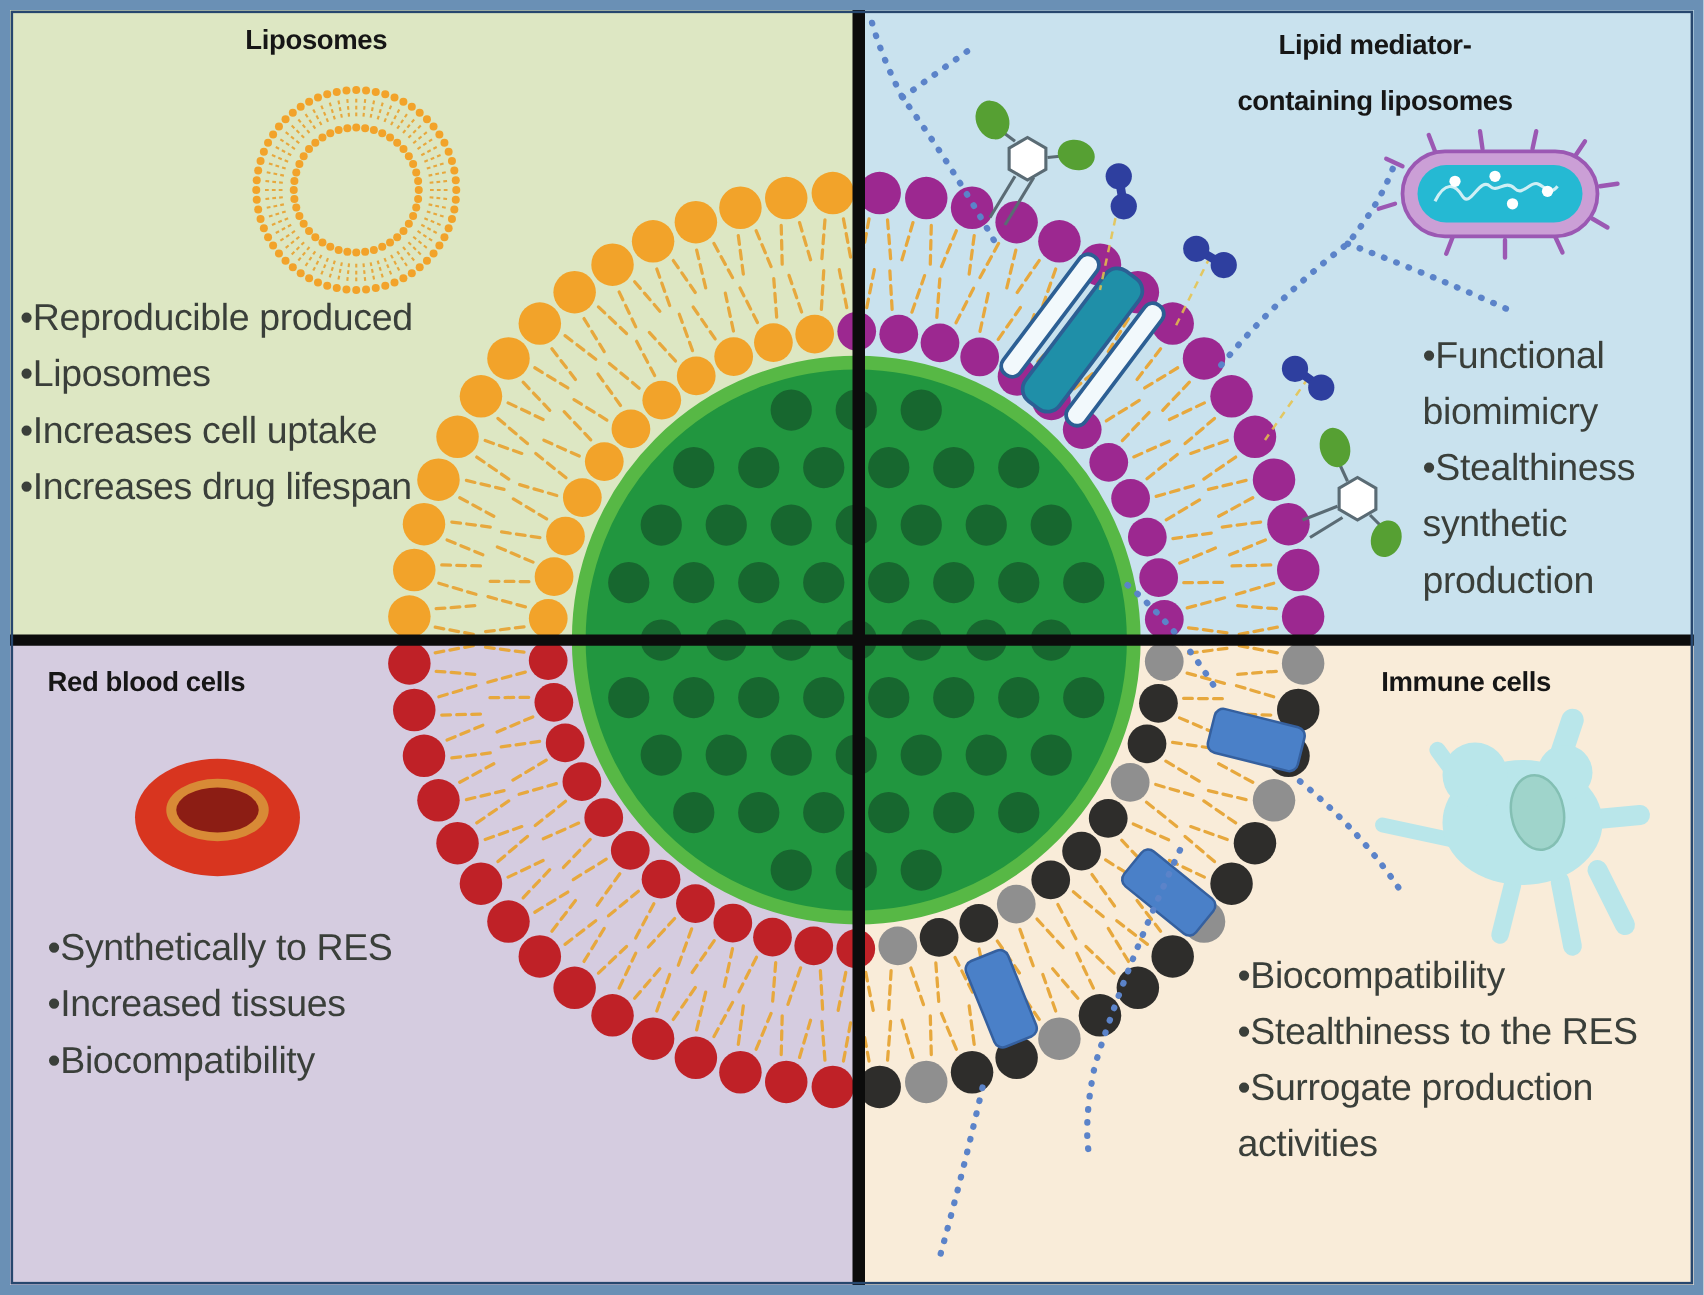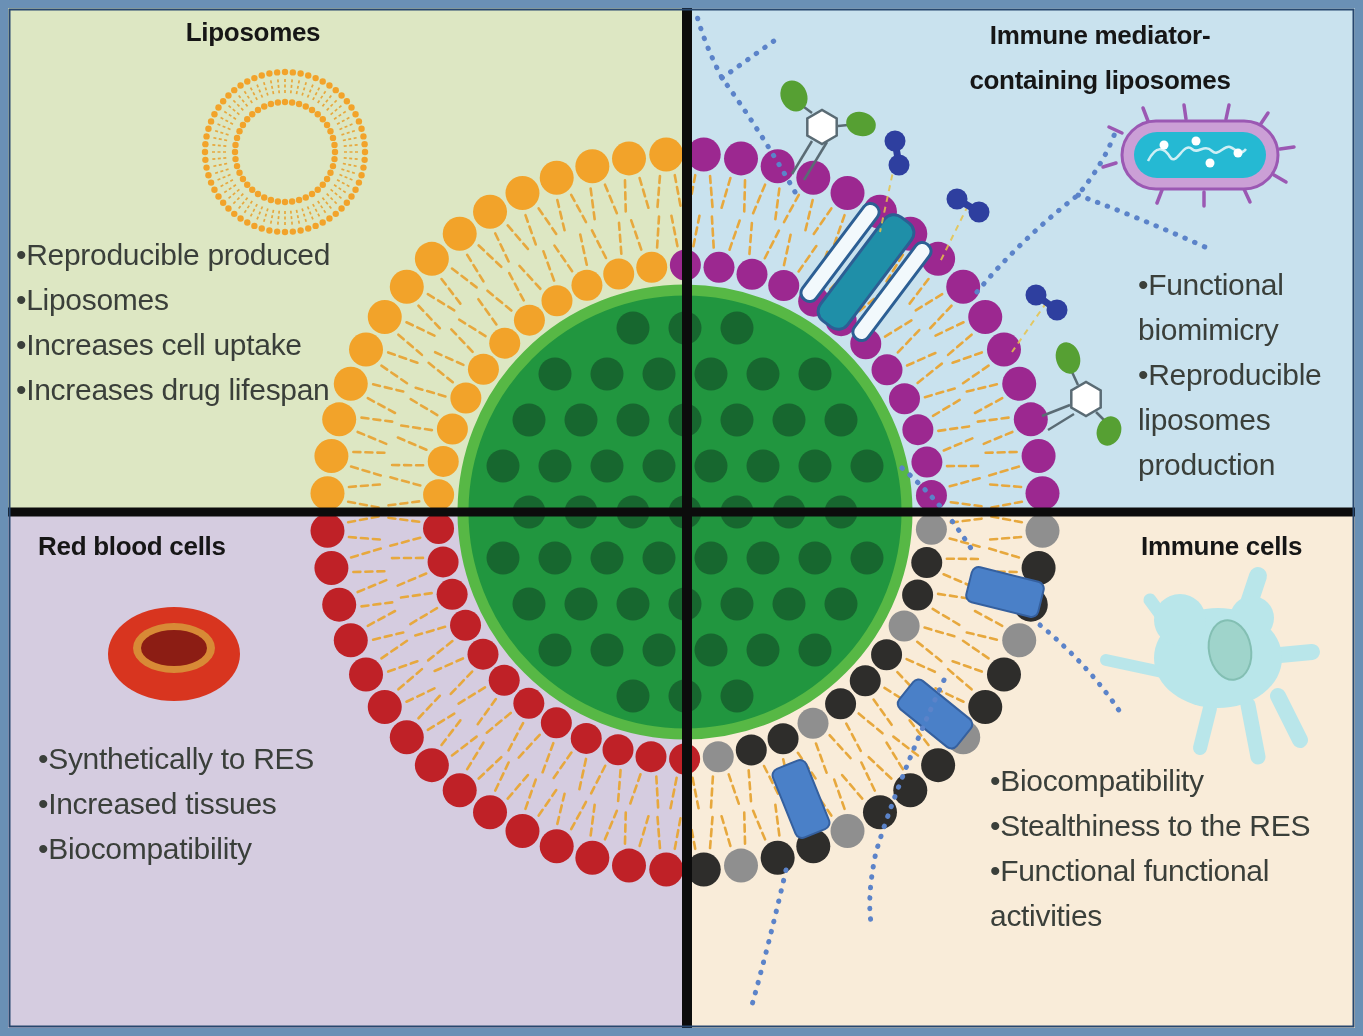--- a/index.html
+++ b/index.html
@@ -2,28 +2,28 @@
 <html><head>
 <meta charset="utf-8">
 <style>
   html,body{margin:0;padding:0;background:#ffffff;}
   .canvas{
     position:relative;width:1363px;height:1036px;overflow:hidden;
     font-family:"Liberation Sans",sans-serif;background:#ffffff;
   }
   .canvas svg{position:absolute;left:0;top:0;width:1363px;height:1036px;}
   .txt{position:absolute;white-space:normal;}
-  .q-title{font-weight:bold;color:#161616;font-size:26px;line-height:40px;letter-spacing:-0.3px;}
+  .q-title{font-weight:bold;color:#161616;font-size:22px;line-height:40px;letter-spacing:-0.3px;}
   .q-title.centered{text-align:center;}
   .bullets{font-size:30px;line-height:45px;color:#3a3f3a;letter-spacing:-0.3px;}
   .bullet{display:block;}
   .tl-title{left:103px;top:12px;width:300px;}
   .tr-title{left:900px;top:13px;width:400px;line-height:45px;}
   .bl-title{left:38px;top:526px;}
-  .br-title{left:1105px;top:526px;margin-left:36px;}
+  .br-title{left:1105px;top:526px;}
   .tl-bullets{left:16px;top:232px;width:340px;}
   .tr-bullets{left:1138px;top:262px;width:214px;}
   .bl-bullets{left:38px;top:736px;width:334px;}
   .br-bullets{left:990px;top:758px;width:360px;}
 </style>
 </head>
 <body>
 
 <div class="canvas">
 
@@ -691,35 +691,35 @@
 
   <div class="txt q-title centered tl-title">Liposomes</div>
   <div class="txt bullets tl-bullets">
     <span class="bullet">•Reproducible produced</span>
     <span class="bullet">•Liposomes</span>
     <span class="bullet">•Increases cell uptake</span>
     <span class="bullet">•Increases drug lifespan</span>
   </div>
 
   <div class="txt q-title centered tr-title">
-    <div>Immune mediator-</div>
+    <div>Lipid mediator-</div>
     <div>containing liposomes</div>
   </div>
   <div class="txt bullets tr-bullets">
     <span class="bullet">•Functional biomimicry</span>
-    <span class="bullet">•Reproducible liposomes production</span>
+    <span class="bullet">•Stealthiness synthetic production</span>
   </div>
 
   <div class="txt q-title bl-title">Red blood cells</div>
   <div class="txt bullets bl-bullets">
     <span class="bullet">•Synthetically to RES</span>
     <span class="bullet">•Increased tissues</span>
     <span class="bullet">•Biocompatibility</span>
   </div>
 
   <div class="txt q-title br-title">Immune cells</div>
   <div class="txt bullets br-bullets">
     <span class="bullet">•Biocompatibility</span>
     <span class="bullet">•Stealthiness to the RES</span>
-    <span class="bullet">•Functional functional activities</span>
+    <span class="bullet">•Surrogate production activities</span>
   </div>
 
 </div>
 
 </body></html>

